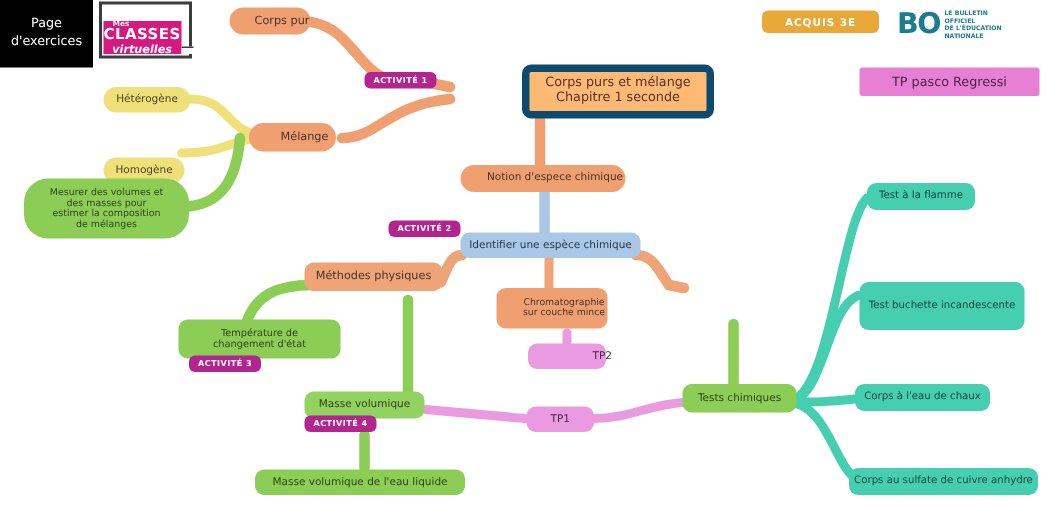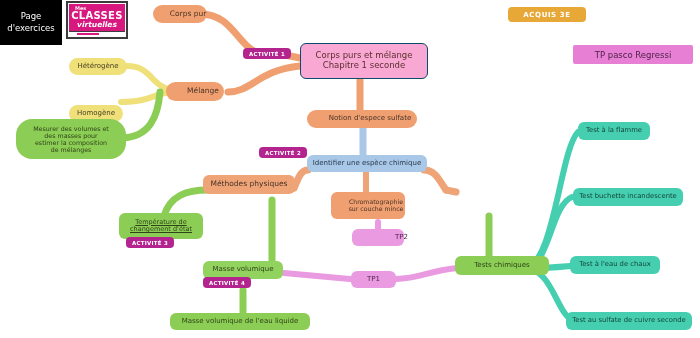--- a/index.html
+++ b/index.html
@@ -22,40 +22,40 @@
     color:#3b3b3b;
     white-space:pre-line;
   }
   .rounded-pill{border-radius:11px;}
   .rounded-soft{border-radius:6px;}
   .rounded-big{border-radius:16px;}
 
   
   .c-orange{background:#f0a070;color:#4a3328;padding-left:16px;}
   .c-orange-mid{background:#efa477;color:#48332a;}
-  .c-salmon{background:#f9a8d4;color:#5b2f2c;border:1px solid #0c4a6e;}
+  .c-salmon{background:#fdba74;color:#5b2f2c;border:5px solid #0c4a6e;margin-left:48px;}
   .c-yellow{background:#efe07a;color:#4a4422;}
   .c-green{background:#8ccd55;color:#2f4418;}
   .c-green-lt{background:#92d25e;color:#2f4418;}
   .c-blue{background:#a9c8e8;color:#26394e;}
   .c-teal{background:#45cfb0;color:#14463c;}
   .c-pink{background:#e99ae0;color:#4d2348;}
   .c-purple-badge{background:#b4248e;color:#ffffff;border-radius:4px;letter-spacing:.3px;}
 
   
   #page-exercices{
     position:absolute;left:0;top:0;width:62px;height:45px;
     background:#000;color:#fff;font-size:8.5px;line-height:1.35;
     display:flex;align-items:center;justify-content:center;text-align:center;
     white-space:pre-line;
   }
   #logo-classes{
     position:absolute;left:66px;top:1px;width:62px;height:38px;
     background:#ffffff;border:2px solid #3c3c3c;box-sizing:border-box;
-    display:flex;flex-direction:column;align-items:center;justify-content:flex-start;
+    display:flex;flex-direction:row;align-items:flex-end;justify-content:flex-start;
     padding:1px;
   }
   #logo-classes .screen{
     width:100%;flex:1;background:#d6187f;color:#fff;
     display:flex;flex-direction:column;align-items:center;justify-content:center;
     line-height:1;
   }
   #logo-classes .l1{font-size:5px;font-weight:bold;opacity:.9;align-self:flex-start;margin-left:6px;}
   #logo-classes .l2{font-size:10px;font-weight:bold;letter-spacing:.3px;}
   #logo-classes .l3{font-size:7.5px;font-style:italic;font-weight:bold;}
@@ -144,67 +144,74 @@
       <span class="l1">Mes</span>
       <span class="l2">CLASSES</span>
       <span class="l3">virtuelles</span>
     </div>
     <div class="stand">
         <i></i>
       </div>
   </div>
 
   <div id="acquis-3e">ACQUIS 3E</div>
+  <div id="bo-logo">
+    <span class="bo">BO</span>
+    <span class="bo-sub">LE BULLETIN
+OFFICIEL
+DE L'ÉDUCATION
+NATIONALE</span>
+  </div>
   <div id="tp-pasco">TP pasco Regressi</div>
 
   <div class="node c-orange rounded-pill" style="left:153px;top:5px;width:54px;height:18px;font-size:7.5px;">Corps pur</div>
 
   <div class="node c-orange rounded-pill" style="left:166px;top:82px;width:58px;height:19px;font-size:7.5px;">Mélange</div>
 
   <div class="node c-yellow rounded-pill" style="left:69px;top:58px;width:58px;height:17px;font-size:7px;">Hétérogène</div>
 
   <div class="node c-yellow rounded-pill" style="left:69px;top:93px;width:54px;height:17px;font-size:7px;margin-top:12px;">Homogène</div>
 
   <div class="node c-green rounded-big" style="left:16px;top:119px;width:110px;height:40px;font-size:6.3px;">Mesurer des volumes et
 des masses pour
 estimer la composition
 de mélanges</div>
 
   <div class="node c-salmon rounded-soft" style="left:300px;top:43px;width:128px;height:36px;font-size:8.5px;">Corps purs et mélange
 Chapitre 1 seconde</div>
 
-  <div class="node c-orange rounded-pill" style="left:307px;top:110px;width:110px;height:18px;font-size:7px;">Notion d'espece sulfate</div>
+  <div class="node c-orange rounded-pill" style="left:307px;top:110px;width:110px;height:18px;font-size:7px;">Notion d'espece chimique</div>
 
   <div class="node c-blue rounded-soft" style="left:307px;top:155px;width:120px;height:17px;font-size:7px;">Identifier une espèce chimique</div>
 
   <div class="node c-orange-mid rounded-soft" style="left:203px;top:175px;width:92px;height:19px;font-size:7.5px;">Méthodes physiques</div>
 
 
-  <div class="node c-green rounded-soft" style="left:119px;top:213px;width:84px;height:26px;font-size:6.5px;text-decoration:underline;">Température de
+  <div class="node c-green rounded-soft" style="left:119px;top:213px;width:108px;height:26px;font-size:6.5px;">Température de
 changement d'état</div>
 
   <div class="node c-green-lt rounded-soft" style="left:203px;top:261px;width:80px;height:18px;font-size:7px;">Masse volumique</div>
 
   <div class="node c-green rounded-soft" style="left:170px;top:313px;width:140px;height:17px;font-size:7px;">Masse volumique de l'eau liquide</div>
 
   <div class="node c-orange rounded-soft" style="left:331px;top:192px;width:74px;height:27px;font-size:6.2px;">Chromatographie
 sur couche mince</div>
 
   <div class="node c-pink rounded-soft" style="left:352px;top:229px;width:52px;height:17px;font-size:7px;padding-left:47px;">TP2</div>
 
   <div class="node c-pink rounded-soft" style="left:351px;top:271px;width:45px;height:17px;font-size:7px;">TP1</div>
 
-  <div class="node c-green rounded-soft" style="left:455px;top:256px;width:94px;height:19px;font-size:7px;">Tests chimiques</div>
+  <div class="node c-green rounded-soft" style="left:455px;top:256px;width:76px;height:19px;font-size:7px;">Tests chimiques</div>
 
   <div class="node c-teal rounded-soft" style="left:578px;top:122px;width:72px;height:18px;font-size:6.8px;">Test à la flamme</div>
 
-  <div class="node c-teal rounded-soft" style="left:573px;top:188px;width:110px;height:18px;font-size:6.8px;">Test buchette incandescente</div>
-
-  <div class="node c-teal rounded-soft" style="left:570px;top:256px;width:90px;height:18px;font-size:6.8px;">Test à l'eau de chaux</div>
-
-  <div class="node c-teal rounded-soft" style="left:566px;top:312px;width:126px;height:18px;font-size:6.8px;">Test au sulfate de cuivre seconde</div>
+  <div class="node c-teal rounded-soft" style="left:573px;top:188px;width:110px;height:32px;font-size:6.8px;">Test buchette incandescente</div>
+
+  <div class="node c-teal rounded-soft" style="left:570px;top:256px;width:90px;height:18px;font-size:6.8px;">Corps à l'eau de chaux</div>
+
+  <div class="node c-teal rounded-soft" style="left:566px;top:312px;width:126px;height:18px;font-size:6.8px;">Corps au sulfate de cuivre anhydre</div>
 
   <div class="badge c-purple-badge" style="left:243px;top:48px;">ACTIVITÉ 1</div>
   <div class="badge c-purple-badge" style="left:259px;top:147px;">ACTIVITÉ 2</div>
   <div class="badge c-purple-badge" style="left:126px;top:237px;">ACTIVITÉ 3</div>
   <div class="badge c-purple-badge" style="left:203px;top:277px;">ACTIVITÉ 4</div>
 
 </div>
 
 </body></html>

